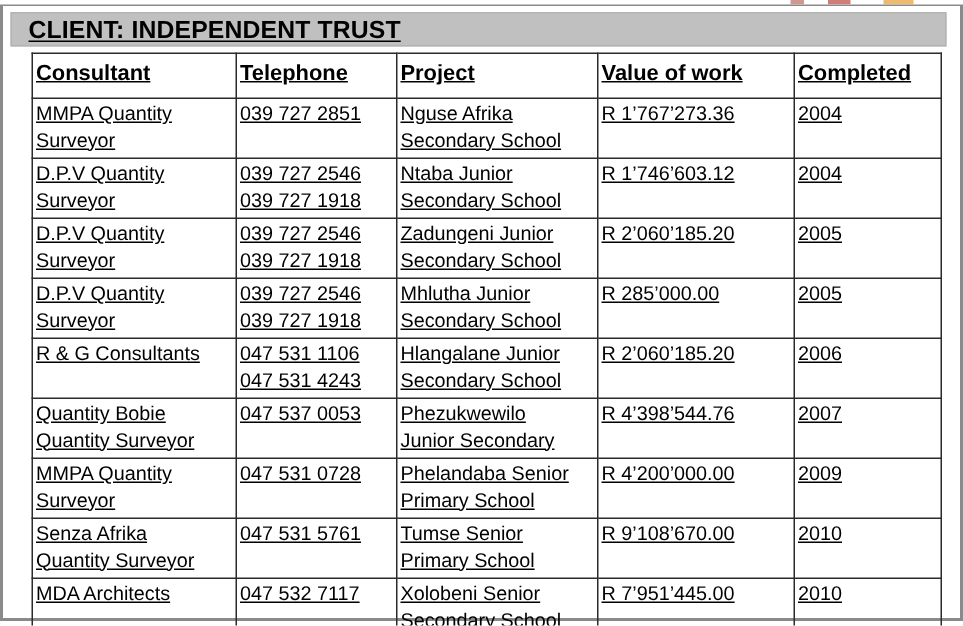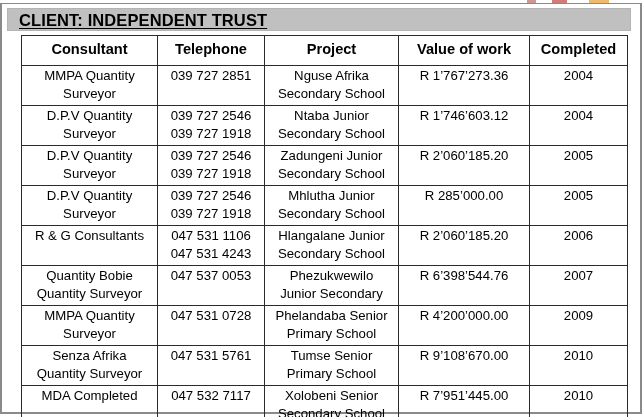--- a/index.html
+++ b/index.html
@@ -96,25 +96,26 @@
   }
   table.grid col.c-consultant { width: 136px; }
   table.grid col.c-telephone  { width: 107px; }
   table.grid col.c-project    { width: 134px; }
   table.grid col.c-value      { width: 131px; }
   table.grid col.c-completed  { width: 98px; }
 
   table.grid th,
   table.grid td {
     border: 1px solid #2b2b2b;
-    text-align: center;
+    text-align: left;
     vertical-align: top;
     padding: 1px 2px 2px 2px;
     line-height: 17.5px;
     font-weight: normal;
+    text-decoration: underline;
   }
   table.grid thead th {
     font-size: 14.6px;
     font-weight: bold;
     height: 25px;
     vertical-align: middle;
     padding-bottom: 3px;
   }
   table.grid tbody td {
     height: 36px;
@@ -275,21 +276,21 @@
               </td>
               <td>
                 <span class="cell-line">047 537 0053</span>
                 <span class="cell-line blank">&nbsp;</span>
               </td>
               <td>
                 <span class="cell-line">Phezukwewilo</span>
                 <span class="cell-line">Junior Secondary</span>
               </td>
               <td>
-                <span class="cell-line">R 6’398’544.76</span>
+                <span class="cell-line">R 4’398’544.76</span>
                 <span class="cell-line blank">&nbsp;</span>
               </td>
               <td>
                 <span class="cell-line">2007</span>
                 <span class="cell-line blank">&nbsp;</span>
               </td>
             </tr>
             <tr>
               <td>
                 <span class="cell-line">MMPA Quantity</span>
@@ -329,21 +330,21 @@
                 <span class="cell-line">R 9’108’670.00</span>
                 <span class="cell-line blank">&nbsp;</span>
               </td>
               <td>
                 <span class="cell-line">2010</span>
                 <span class="cell-line blank">&nbsp;</span>
               </td>
             </tr>
             <tr>
               <td>
-                <span class="cell-line">MDA Completed</span>
+                <span class="cell-line">MDA Architects</span>
                 <span class="cell-line blank">&nbsp;</span>
               </td>
               <td>
                 <span class="cell-line">047 532 7117</span>
                 <span class="cell-line blank">&nbsp;</span>
               </td>
               <td>
                 <span class="cell-line">Xolobeni Senior</span>
                 <span class="cell-line">Secondary School</span>
               </td>

